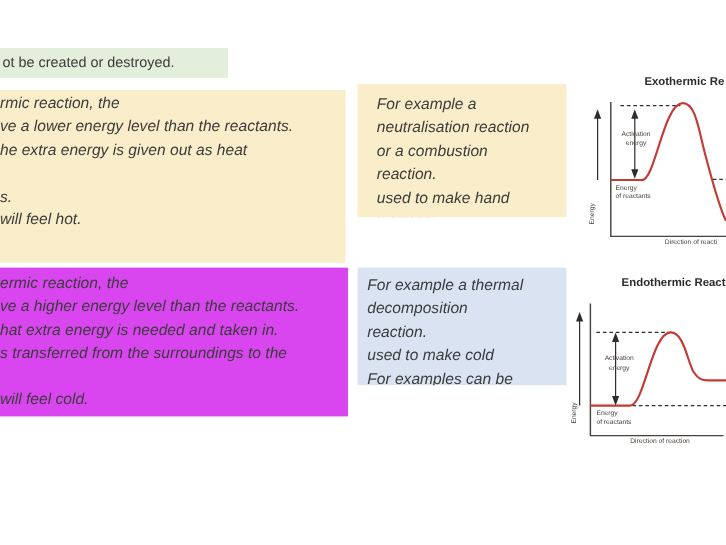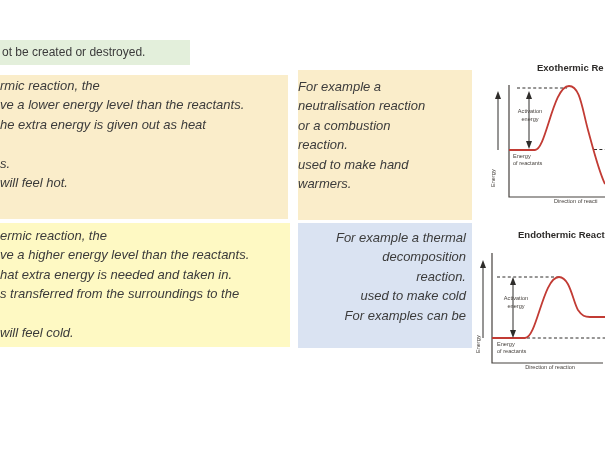--- a/index.html
+++ b/index.html
@@ -7,23 +7,23 @@
     position:relative;width:605px;height:454px;background:#ffffff;overflow:hidden;
     font-family:"Liberation Sans",sans-serif;color:#3b3b3b;
   }
   .banner{
     position:absolute;left:0;top:40px;width:190px;height:25px;
     line-height:25px;font-size:12px;padding-left:2px;box-sizing:border-box;
     white-space:nowrap;overflow:hidden;
   }
   .txtbox{position:absolute;box-sizing:border-box;overflow:hidden;font-style:italic;}
   .box-exo-left{left:0;top:75px;width:288px;height:144px;padding:3px 0 0 0;}
-  .box-exo-mid{left:298px;top:70px;width:174px;height:150px;padding:9px 6px 0 0;}
+  .box-exo-mid{left:298px;top:70px;width:174px;height:111px;padding:9px 6px 0 16px;}
   .box-endo-left{left:0;top:223px;width:290px;height:124px;padding:5px 0 0 0;}
-  .box-endo-mid{left:298px;top:223px;width:174px;height:125px;padding:7px 6px 0 8px;text-align:right;}
+  .box-endo-mid{left:298px;top:223px;width:174px;height:98px;padding:7px 6px 0 8px;}
   .line{height:19.4px;font-size:13px;white-space:nowrap;}
   .diag{position:absolute;text-align:right;}
   .diag-exo{left:478px;top:60px;width:127px;height:148px;}
   .diag-endo{left:475px;top:225px;width:130px;height:148px;}
   svg{overflow:hidden;display:block;}
   .dtitle{font:bold 9.5px "Liberation Sans",sans-serif;fill:#2e2c2a;}
   .dlabel{font:5.6px "Liberation Sans",sans-serif;fill:#47423e;}
   .axis{stroke:#47423e;stroke-width:1.2;fill:none;}
   .dash{stroke:#2e2c2a;stroke-width:1;stroke-dasharray:3,2.4;fill:none;}
   .curve{stroke-width:1.8;fill:none;}
@@ -48,21 +48,21 @@
 
   <div class="txtbox box-exo-mid" style="background:#faedca">
     <div class="line">For example a</div>
     <div class="line">neutralisation reaction</div>
     <div class="line">or a combustion</div>
     <div class="line">reaction.</div>
     <div class="line">used to make hand</div>
     <div class="line">warmers.</div>
   </div>
 
-  <div class="txtbox box-endo-left" style="background:#fef9c3">
+  <div class="txtbox box-endo-left" style="background:#d946ef">
     <div class="line">ermic reaction, the</div>
     <div class="line">ve a higher energy level than the reactants.</div>
     <div class="line">hat extra energy is needed and taken in.</div>
     <div class="line">s transferred from the surroundings to the</div>
     <div class="line"></div>
     <div class="line">will feel cold.</div>
   </div>
 
   <div class="txtbox box-endo-mid" style="background:#dae3f2">
     <div class="line">For example a thermal</div>

